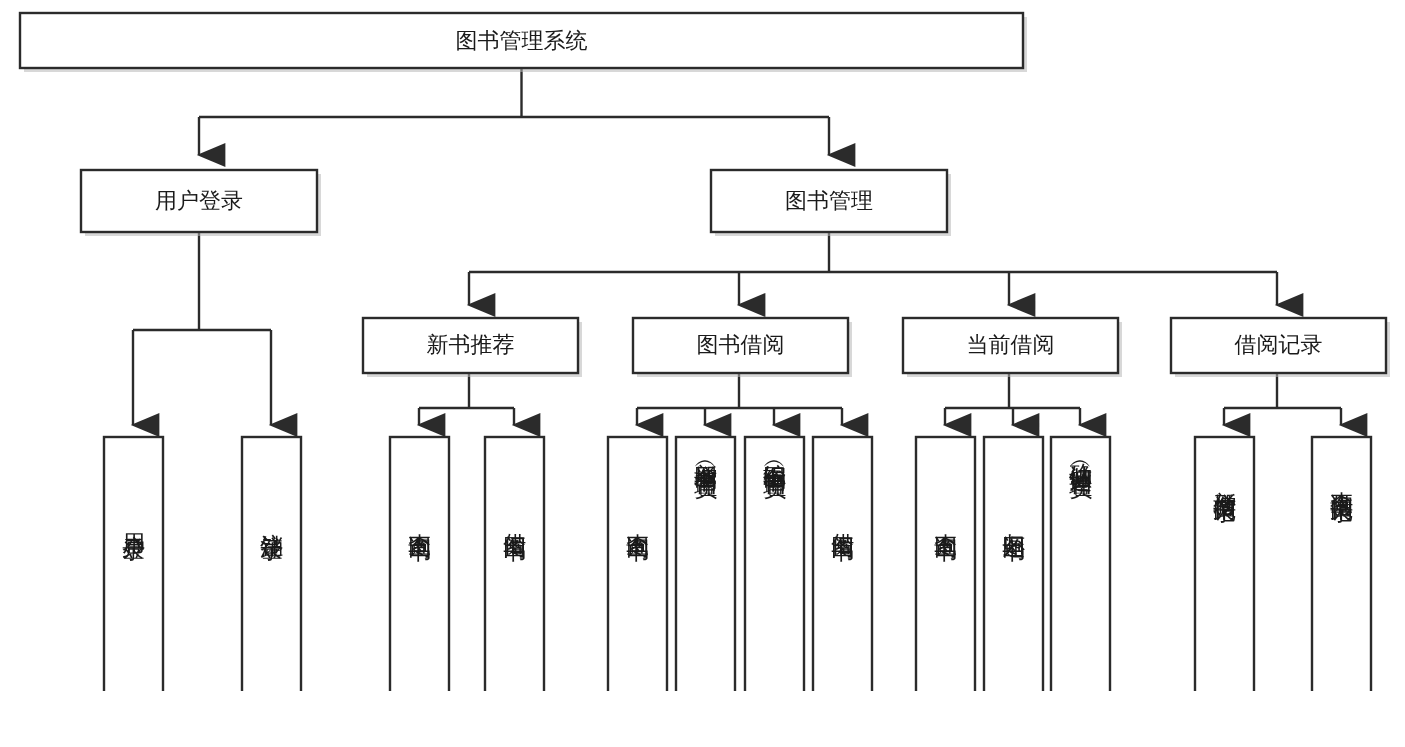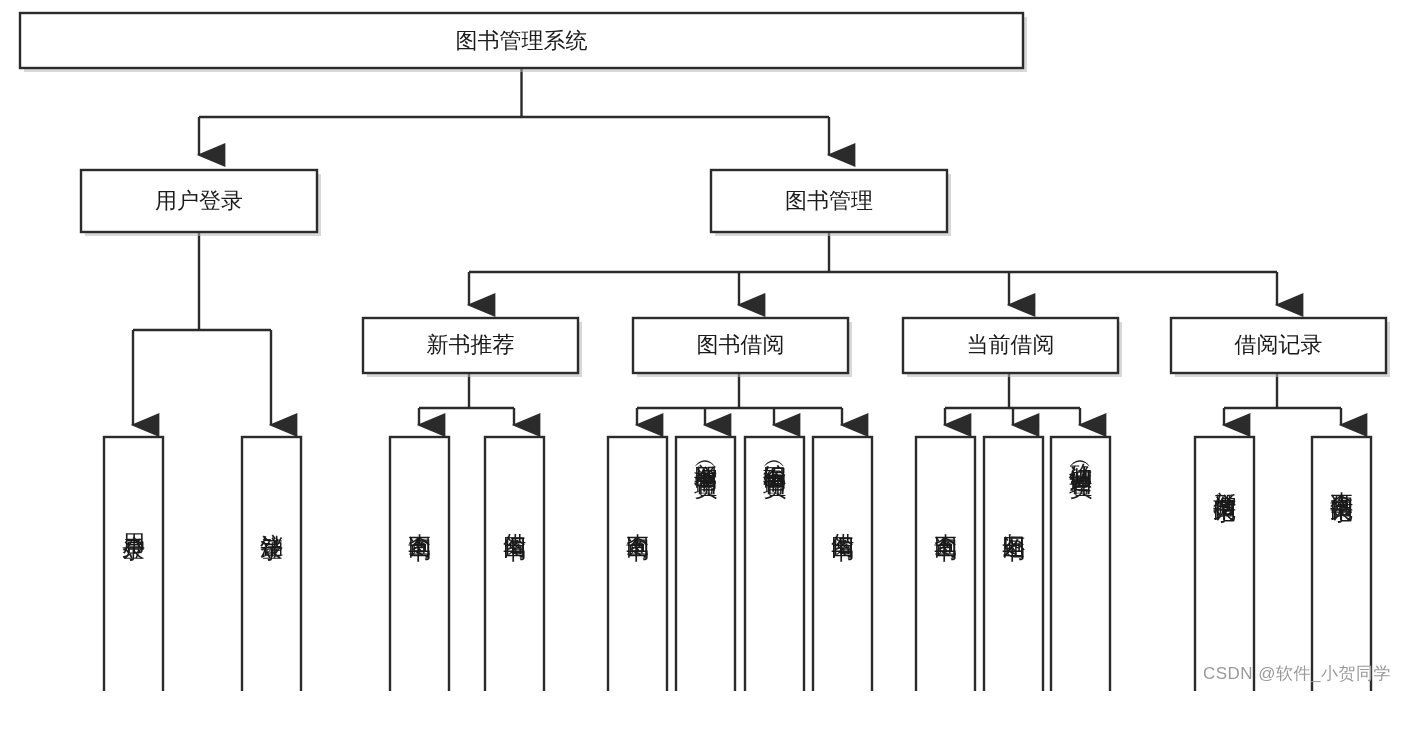--- a/index.html
+++ b/index.html
@@ -279,15 +279,14 @@
     <span class="vtext">确认归还（管理员）</span>
   </div>
 
   <div class="vtext-box" style="left:1195px; top:437px; width:59px; height:298px; padding-top:36px;">
     <span class="vtext">新增借阅记录</span>
   </div>
   <div class="vtext-box" style="left:1312px; top:437px; width:59px; height:298px; padding-top:36px;">
     <span class="vtext">查询借阅记录</span>
   </div>
 
-  <div class="watermark">CSDN @软件_小贺同学</div>
 
 </div>
 
 </body></html>

